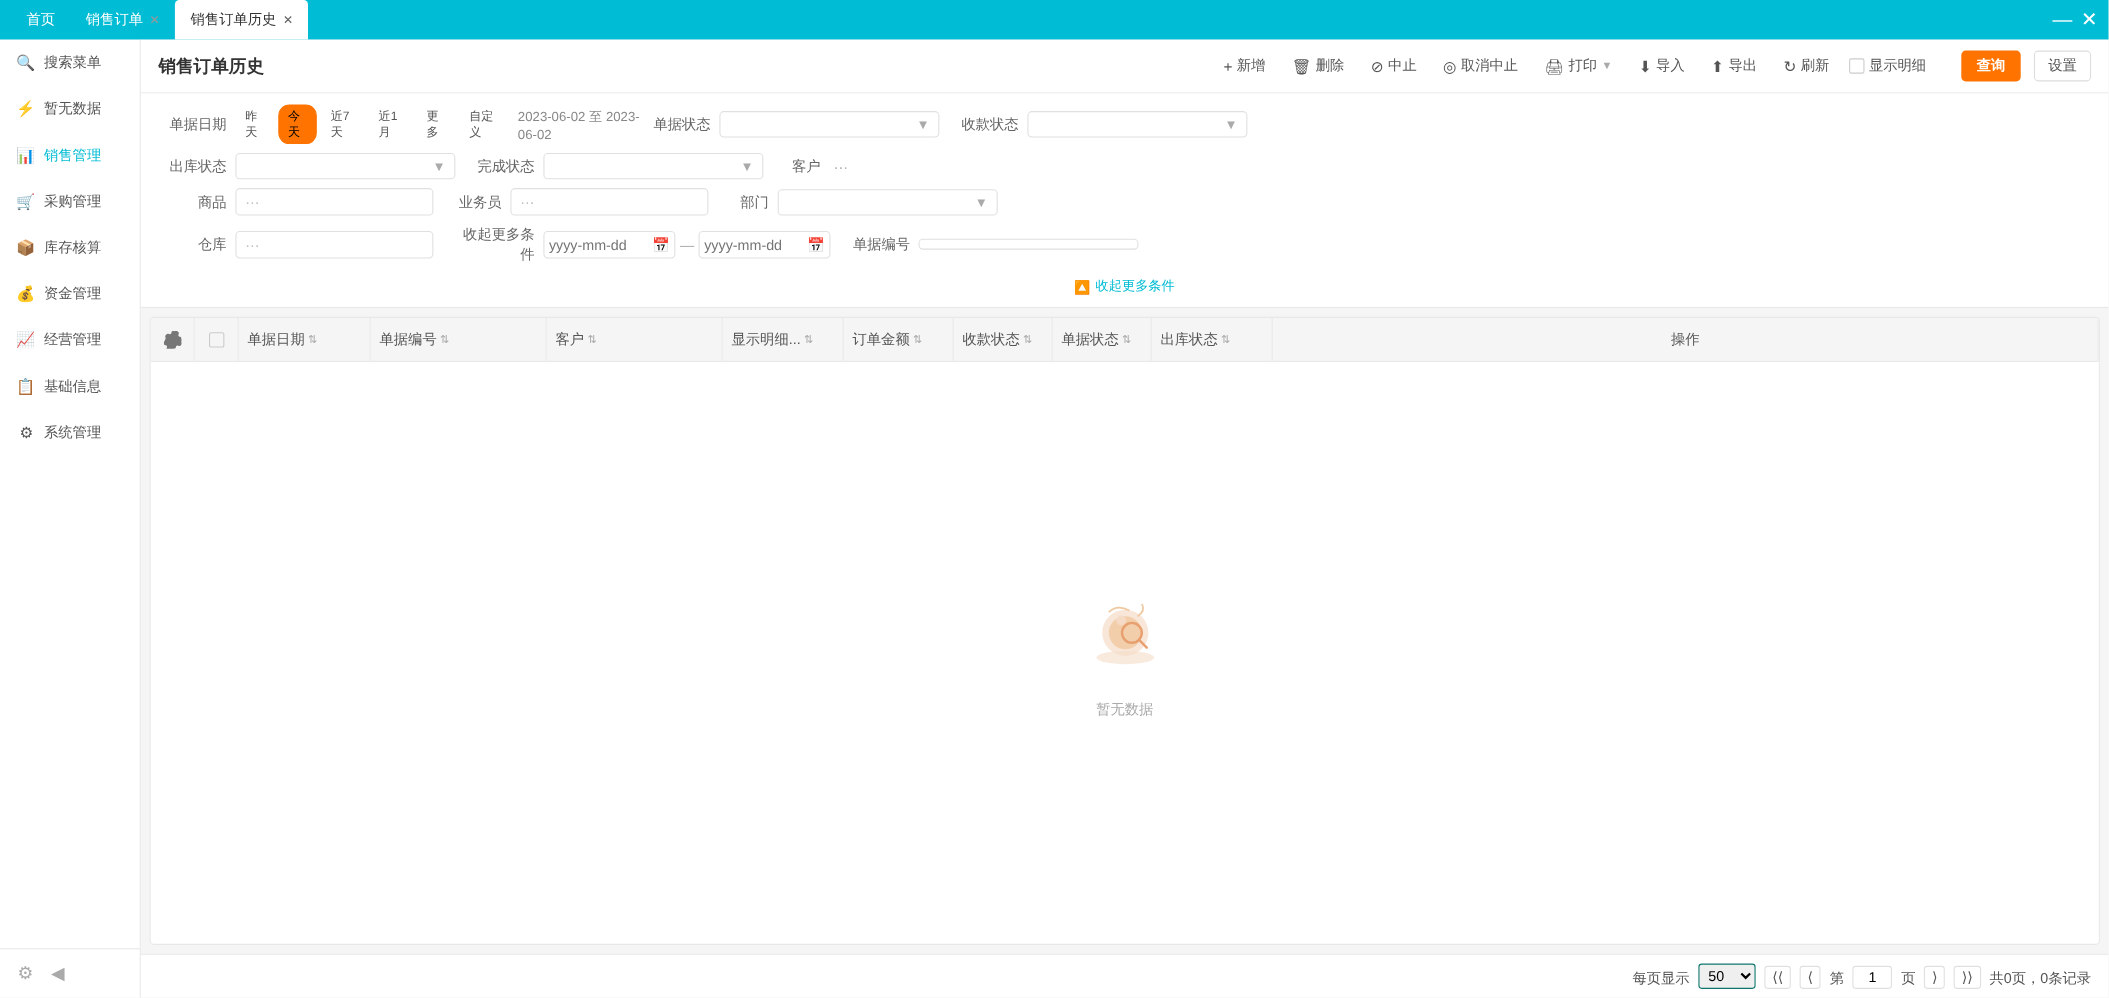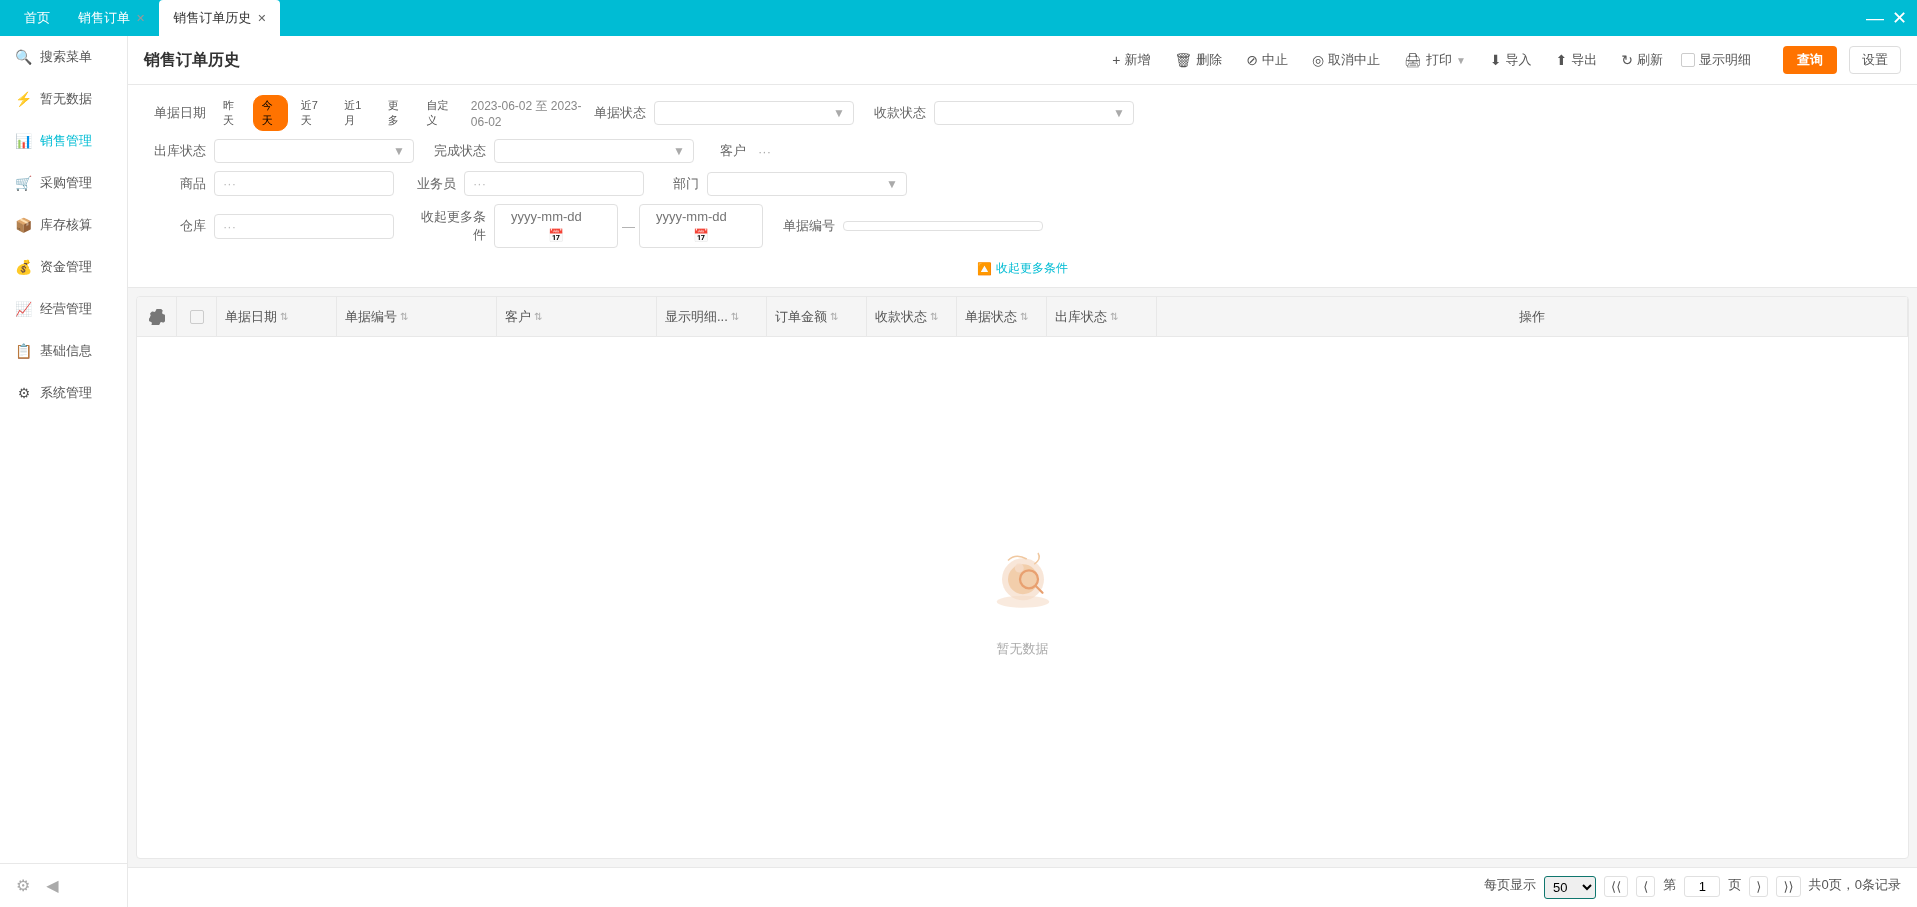--- a/index.html
+++ b/index.html
@@ -47,21 +47,21 @@
     .date-quick-btn { padding: 2px 8px; border-radius: 10px; font-size: 11px; cursor: pointer; color: #555; border: 1px solid transparent; }
     .date-quick-btn.active { background: #ff7300; color: #000000; border-color: #ff7300; border-radius: 10px; }
     .date-range-text { font-size: 12px; color: #888; margin-left: 4px; }
     .filter-select { display: flex; align-items: center; border: 1px solid #e0e0e0; border-radius: 4px; padding: 4px 8px; min-width: 160px; background: #fff; cursor: pointer; gap: 4px; }
     .filter-select .placeholder { color: #bbb; flex: 1; }
     .filter-select .chevron { color: #aaa; font-size: 12px; }
     .filter-ellipsis { color: #aaa; cursor: pointer; padding: 0 4px; }
     .collapse-row { text-align: center; padding: 4px 0; color: #00bcd4; font-size: 12px; cursor: pointer; display: flex; align-items: center; justify-content: center; gap: 4px; }
 
     
-    .date-input-wrap { display: flex; align-items: center; border: 1px solid #e0e0e0; border-radius: 4px; padding: 4px 16px; background: #fff; gap: 4px; flex-direction: column; }
+    .date-input-wrap { display: flex; align-items: center; border: 1px solid #e0e0e0; border-radius: 4px; padding: 4px 4px; background: #fff; gap: 4px; }
     .date-input-wrap input { border: none; outline: none; font-size: 13px; color: #bbb; width: 90px; background: transparent; }
     .date-input-wrap .cal-icon { color: #aaa; font-size: 13px; cursor: pointer; }
     .date-separator { color: #aaa; padding: 0 4px; }
 
     
     .table-area { flex: 1; overflow: auto; background: #fff; margin: 8px; border-radius: 4px; border: 1px solid #e8e8e8; display: flex; flex-direction: column; }
     .table-header { display: flex; align-items: center; background: #f5f5f5; border-bottom: 1px solid #e8e8e8; height: 40px; flex-shrink: 0; }
     .th { padding: 0 8px; font-size: 13px; color: #555; display: flex; align-items: center; gap: 3px; flex-shrink: 0; border-right: 1px solid #e8e8e8; height: 100%; }
     .th .sort-icon { font-size: 10px; color: #aaa; }
     .th-settings { width: 40px; justify-content: center; }
@@ -75,21 +75,21 @@
     .th-status { width: 90px; }
     .th-outbound { width: 110px; }
     .th-action { flex: 1; justify-content: center; }
 
     
     .empty-state { flex: 1; display: flex; flex-direction: column; align-items: center; justify-content: center; gap: 12px; }
     .empty-icon { width: 90px; height: 90px; }
     .empty-text { color: #aaa; font-size: 13px; }
 
     
-    .pagination { background: #fff; border-top: 1px solid #e8e8e8; display: flex; align-items: flex-start; justify-content: flex-end; padding: 8px 16px; gap: 8px; flex-shrink: 0; font-size: 13px; color: #555; }
+    .pagination { background: #fff; border-top: 1px solid #e8e8e8; display: flex; align-items: flex-end; justify-content: flex-end; padding: 8px 16px; gap: 8px; flex-shrink: 0; font-size: 13px; color: #555; }
     .pagination select { border: 1px solid #0f766e; border-radius: 3px; padding: 2px 4px; font-size: 13px; }
     .pagination-btn { padding: 2px 6px; border: 1px solid #e0e0e0; border-radius: 3px; cursor: pointer; color: #555; background: #fff; font-size: 13px; }
     .pagination-btn:disabled { color: #ccc; cursor: default; }
     .page-input { border: 1px solid #e0e0e0; border-radius: 3px; width: 36px; text-align: center; padding: 2px 4px; font-size: 13px; }
 
     
     .cb { width: 14px; height: 14px; border: 1px solid #ccc; border-radius: 2px; display: inline-block; }
 
     
     .gear-svg { width: 16px; height: 16px; }

